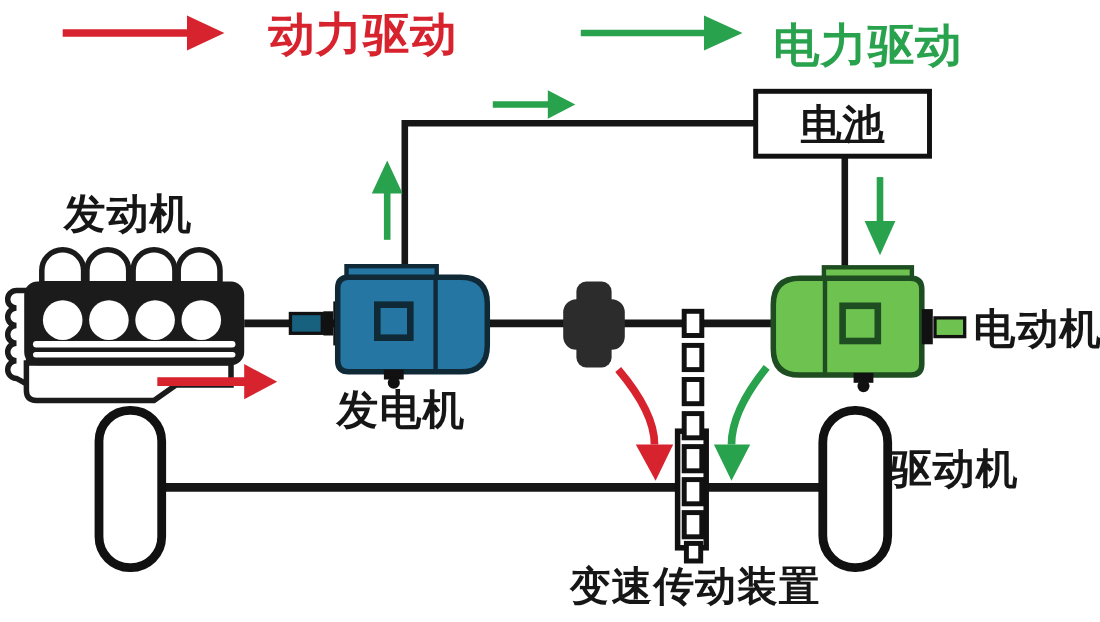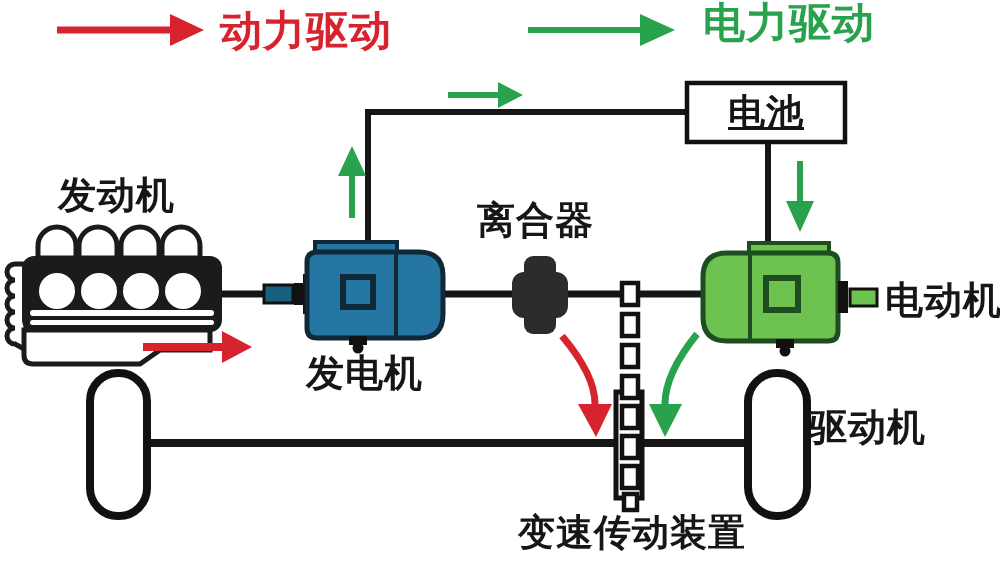--- a/index.html
+++ b/index.html
@@ -10,21 +10,21 @@
   }
   .stage svg{position:absolute;left:0;top:0;}
   .lbl{
     position:absolute;
     font-weight:900;
     color:var(--line-black,#161616);
     white-space:nowrap;
     letter-spacing:1px;
     line-height:1;
   }
-  .lbl.red{color:var(--power-red,#d7232e);}
+  .lbl.red{color:var(--power-red,#d7232e);margin-left:24px;}
   .lbl.green{color:var(--electric-green,#28a24c);}
   .f42{font-size:42px;}
   .f38{font-size:38px;}
   .f37{font-size:37px;}
   .battery-text{width:158px;text-align:center;}
   
   .red-stroke{stroke:var(--power-red,#d7232e);}
   .red-fill{fill:var(--power-red,#d7232e);}
   .green-stroke{stroke:var(--electric-green,#28a24c);}
   .green-fill{fill:var(--electric-green,#28a24c);}
@@ -157,22 +157,21 @@
 
     <g>
       <rect x="90" y="373" width="57" height="143" rx="28" ry="28" fill="#fff" stroke="#111" stroke-width="8"></rect>
     </g>
     <g>
       <rect x="748" y="373" width="59" height="143" rx="29" ry="29" fill="#fff" stroke="#111" stroke-width="8"></rect>
     </g>
   </svg>
 
   <div class="lbl red f42" style="left:220px;top:10px;">动力驱动</div>
-  <div class="lbl green f42" style="left:703px;top:2px;">电力驱动</div>
+  <div class="lbl green f42" style="left:703px;top:20px;">电力驱动</div>
 
   <div class="lbl f38" style="left:306px;top:354px;">发电机</div>
   <div class="lbl f38" style="left:58px;top:176px;">发动机</div>
-  <div class="lbl f38" style="left:477px;top:201px;">离合器</div>
   <div class="lbl f37 battery-text" style="left:687px;top:94px;text-decoration:underline;">电池</div>
   <div class="lbl f38" style="left:885px;top:281px;">电动机</div>
   <div class="lbl f37" style="left:518px;top:514px;">变速传动装置</div>
   <div class="lbl f38" style="left:809px;top:408px;">驱动机</div>
 </div>
 
 </body></html>

